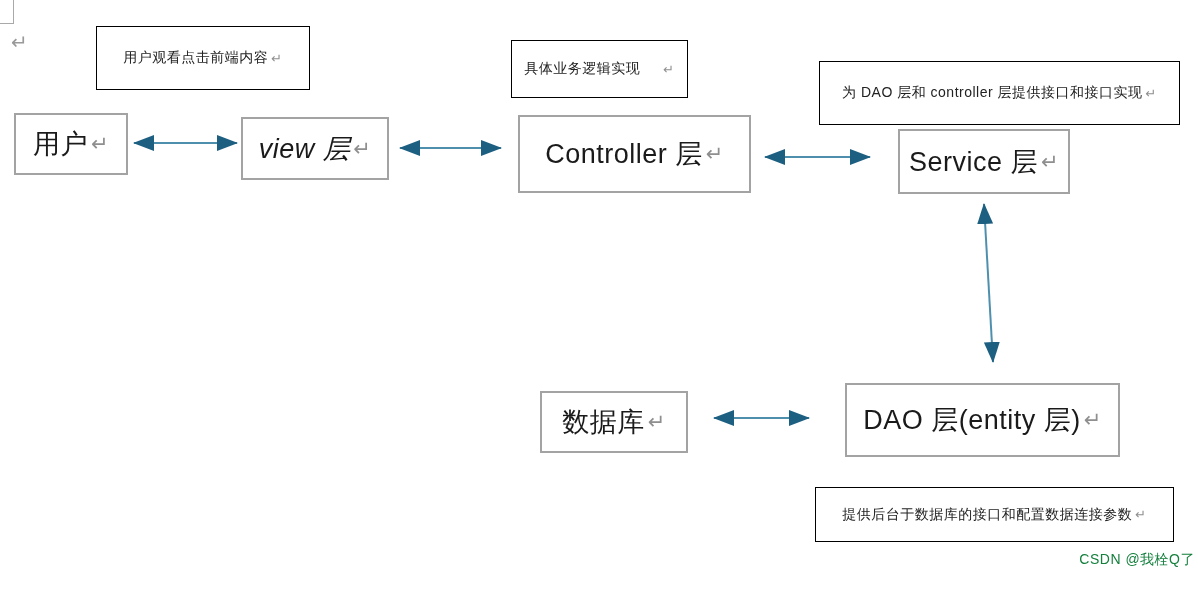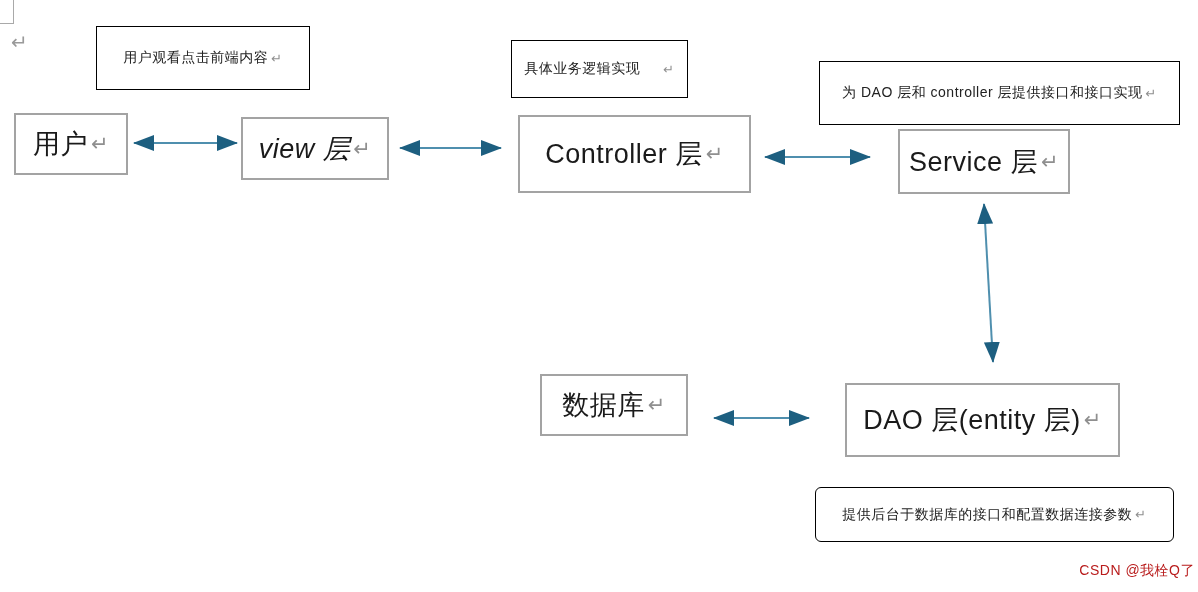--- a/index.html
+++ b/index.html
@@ -32,34 +32,34 @@
     font-size:14px;color:#222;white-space:nowrap;letter-spacing:.5px;
   }
   .pmark{color:#8f8f8f;margin-left:3px;}
   .node .pmark{font-size:21px;}
   .note .pmark{font-size:13px;}
 
   #user{left:14px;top:113px;width:110px;height:58px;}
   #view{left:241px;top:117px;width:144px;height:59px;font-style:italic;}
   #controller{left:518px;top:115px;width:229px;height:74px;}
   #service{left:898px;top:129px;width:168px;height:61px;}
-  #database{left:540px;top:374px;width:144px;height:58px;}
+  #database{left:540px;top:391px;width:144px;height:58px;}
   #dao{left:845px;top:383px;width:271px;height:70px;}
 
   #note-user{left:96px;top:26px;width:212px;height:62px;}
   #note-controller{left:511px;top:40px;width:175px;height:56px;gap:20px;}
   #note-service{left:819px;top:61px;width:359px;height:62px;}
-  #note-dao{left:815px;top:487px;width:357px;height:53px;border-radius:6px;}
+  #note-dao{left:815px;top:487px;width:357px;height:53px;}
 
   .arrows{position:absolute;left:0;top:0;width:1198px;height:592px;pointer-events:none;}
   .arrows line{pointer-events:stroke;}
 
   .watermark{
-    position:absolute;right:3px;bottom:12px;
-    font-size:14px;color:#b91c1c;letter-spacing:.5px;
+    position:absolute;right:3px;bottom:23px;
+    font-size:14px;color:#15803d;letter-spacing:.5px;
     text-shadow:1px 1px 0 #ffffff;
   }
 </style>
 </head>
 <body>
 
 <div class="canvas">
 
   <div class="corner-mark"></div>
   <span class="stray-pmark">↵</span>

